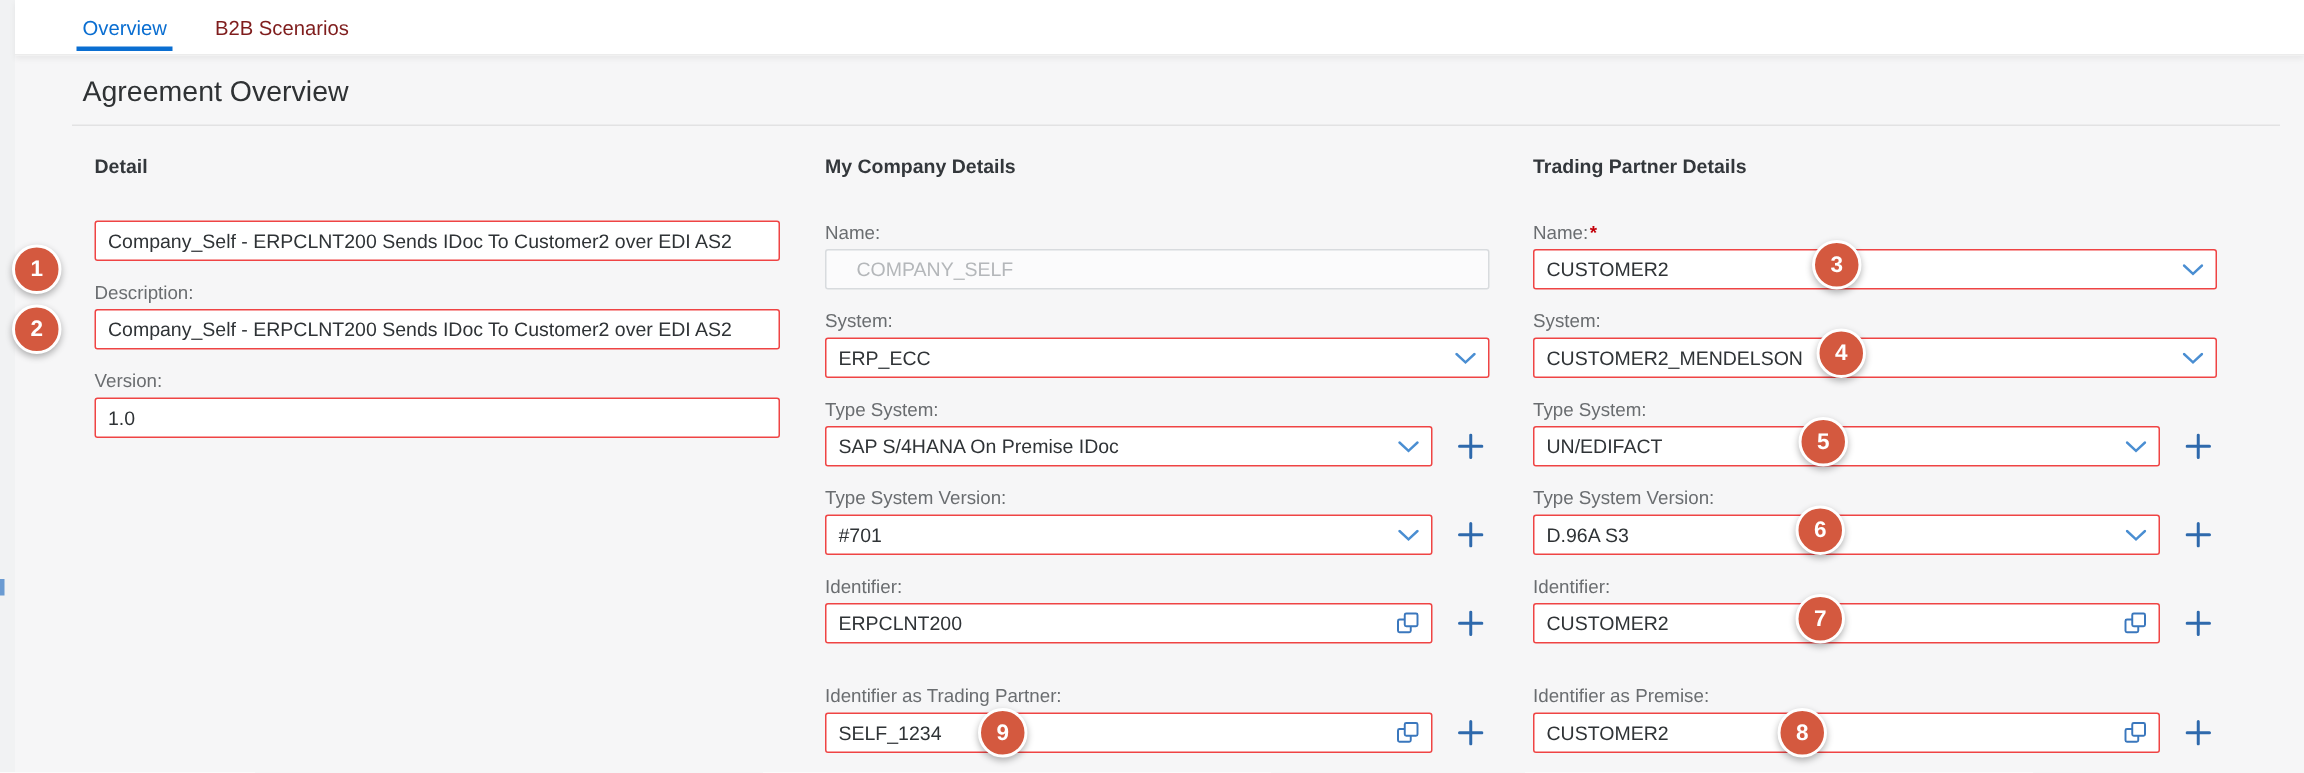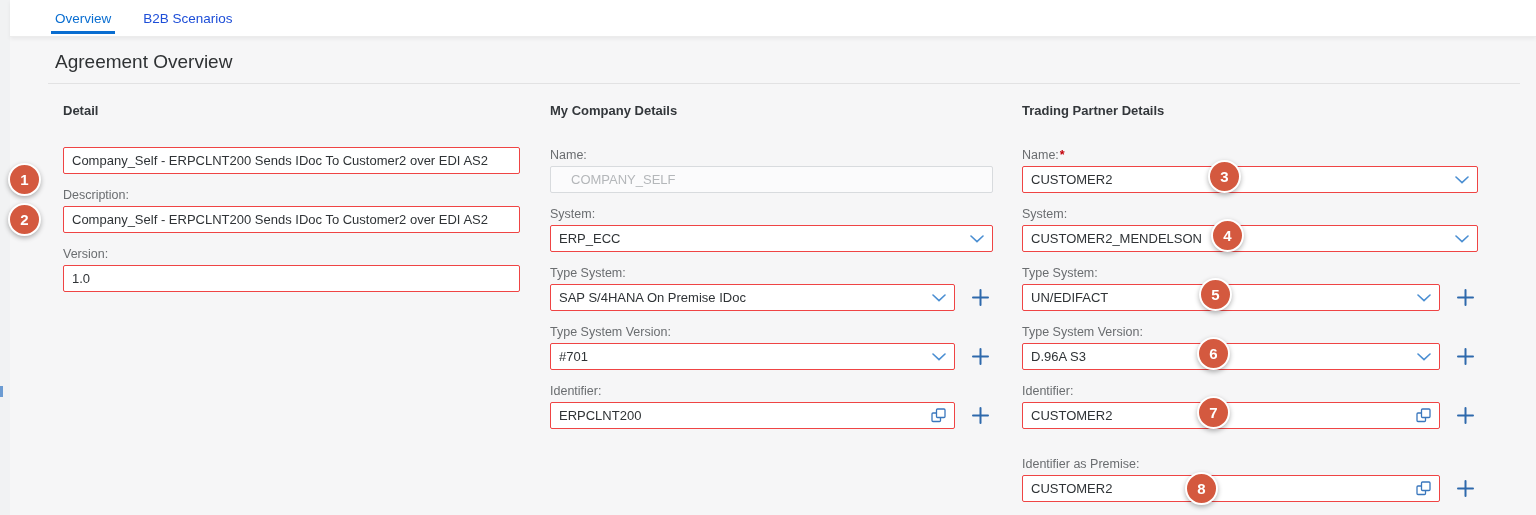--- a/index.html
+++ b/index.html
@@ -6,21 +6,21 @@
   body { font-family:"Liberation Sans", sans-serif; background:#fff; }
   .screen { position:relative; width:1536px; height:515px; overflow:hidden; background:#fff; }
 
   .left-strip { position:absolute; left:0; top:0; width:10px; height:100%; background:#f1f2f3; }
   .left-tick  { position:absolute; left:0; top:386px; width:3px; height:11px; background:#6b9bd2; }
 
   .tabbar { position:absolute; left:10px; right:0; top:0; height:37px; background:#fff;
             display:flex; align-items:stretch; padding-left:35px;
             border-bottom:1px solid #ececec; box-shadow:0 2px 4px rgba(0,0,0,.06); z-index:2; }
   .tab { position:relative; display:flex; align-items:center; padding:0 10px;
-         font-size:13.5px; color:#1d4ed8; cursor:pointer; }
+         font-size:13.5px; color:#7f1d1d; cursor:pointer; }
   .tab + .tab { margin-left:12px; }
   .tab.active { color:#0a6ed1; }
   .tab.active::after { content:""; position:absolute; left:6px; right:6px; bottom:2px;
                        height:3px; background:#0a6ed1; }
 
   .content { position:absolute; left:10px; right:0; top:37px; bottom:0; background:#f6f6f7; }
   .page-title { position:absolute; left:45px; top:14px; font-size:19px; font-weight:400; color:#2f3234; }
   .title-divider { position:absolute; left:38px; right:16px; top:46px; height:0;
                    border-top:1px solid #e2e2e3; }
 
@@ -177,20 +177,40 @@
             </span>
           </div>
           <button class="plus-btn">
             <svg width="17" height="17" viewBox="0 0 17 17">
                 <path d="M8.5 1v15M1 8.5h15" stroke="#2e69ac" stroke-width="2" stroke-linecap="round"></path>
               </svg>
           </button>
         </div>
       </div>
 
+      <div class="group gap-top">
+        <label class="flabel">Identifier as Trading Partner:</label>
+        <div class="row">
+          <div class="box">
+            <input value="SELF_1234" style="">
+            <span class="copy-btn">
+              <svg width="15" height="15" viewBox="0 0 15 15">
+                  <rect x="1" y="5" width="8.5" height="8.5" rx="1" fill="none" stroke="#3a77bd" stroke-width="1.3"></rect>
+                  <rect x="5.5" y="1" width="8.5" height="8.5" rx="1" fill="#fff" stroke="#3a77bd" stroke-width="1.3"></rect>
+                </svg>
+            </span>
+          </div>
+          <button class="plus-btn">
+            <svg width="17" height="17" viewBox="0 0 17 17">
+                <path d="M8.5 1v15M1 8.5h15" stroke="#2e69ac" stroke-width="2" stroke-linecap="round"></path>
+              </svg>
+          </button>
+        </div>
+        <div class="badge" style="left:102px; top:16px;">9</div>
+      </div>
     </section>
 
     <section class="col col-partner">
       <h2 class="col-heading">Trading Partner Details</h2>
 
       <div class="group">
         <label class="flabel"><span>Name:</span><span class="req">*</span></label>
         <div class="row">
           <div class="box">
             <span class="box-text">CUSTOMER2</span>

